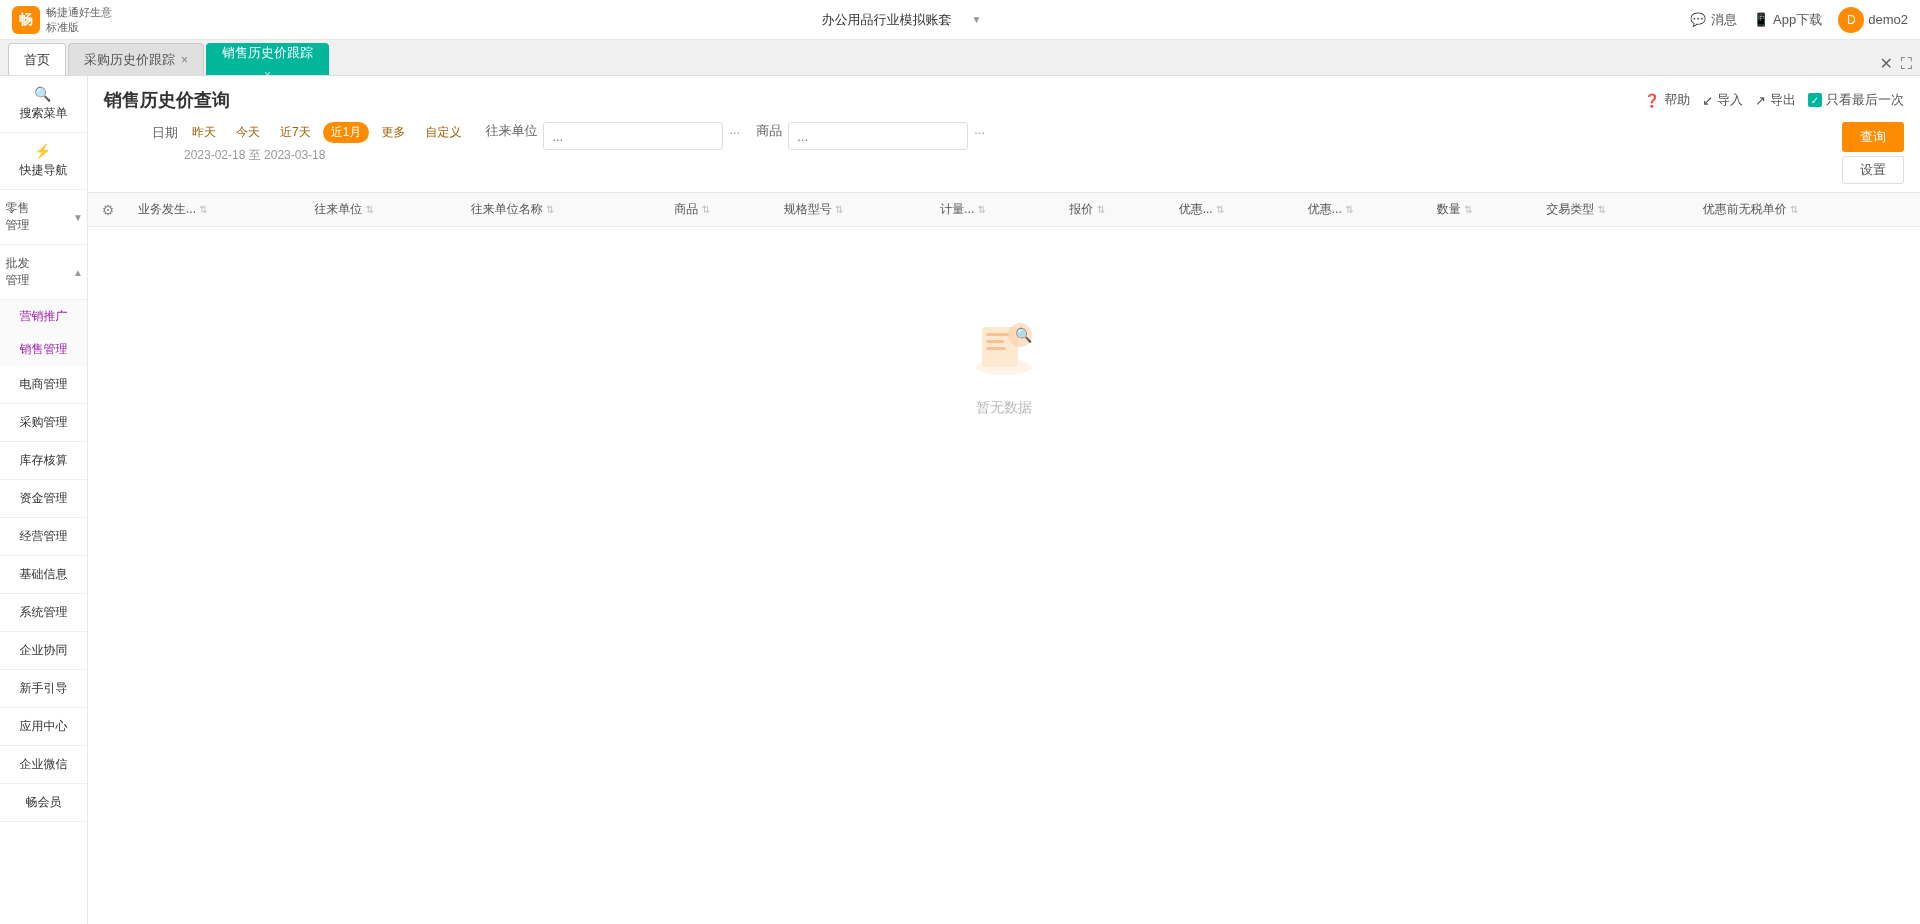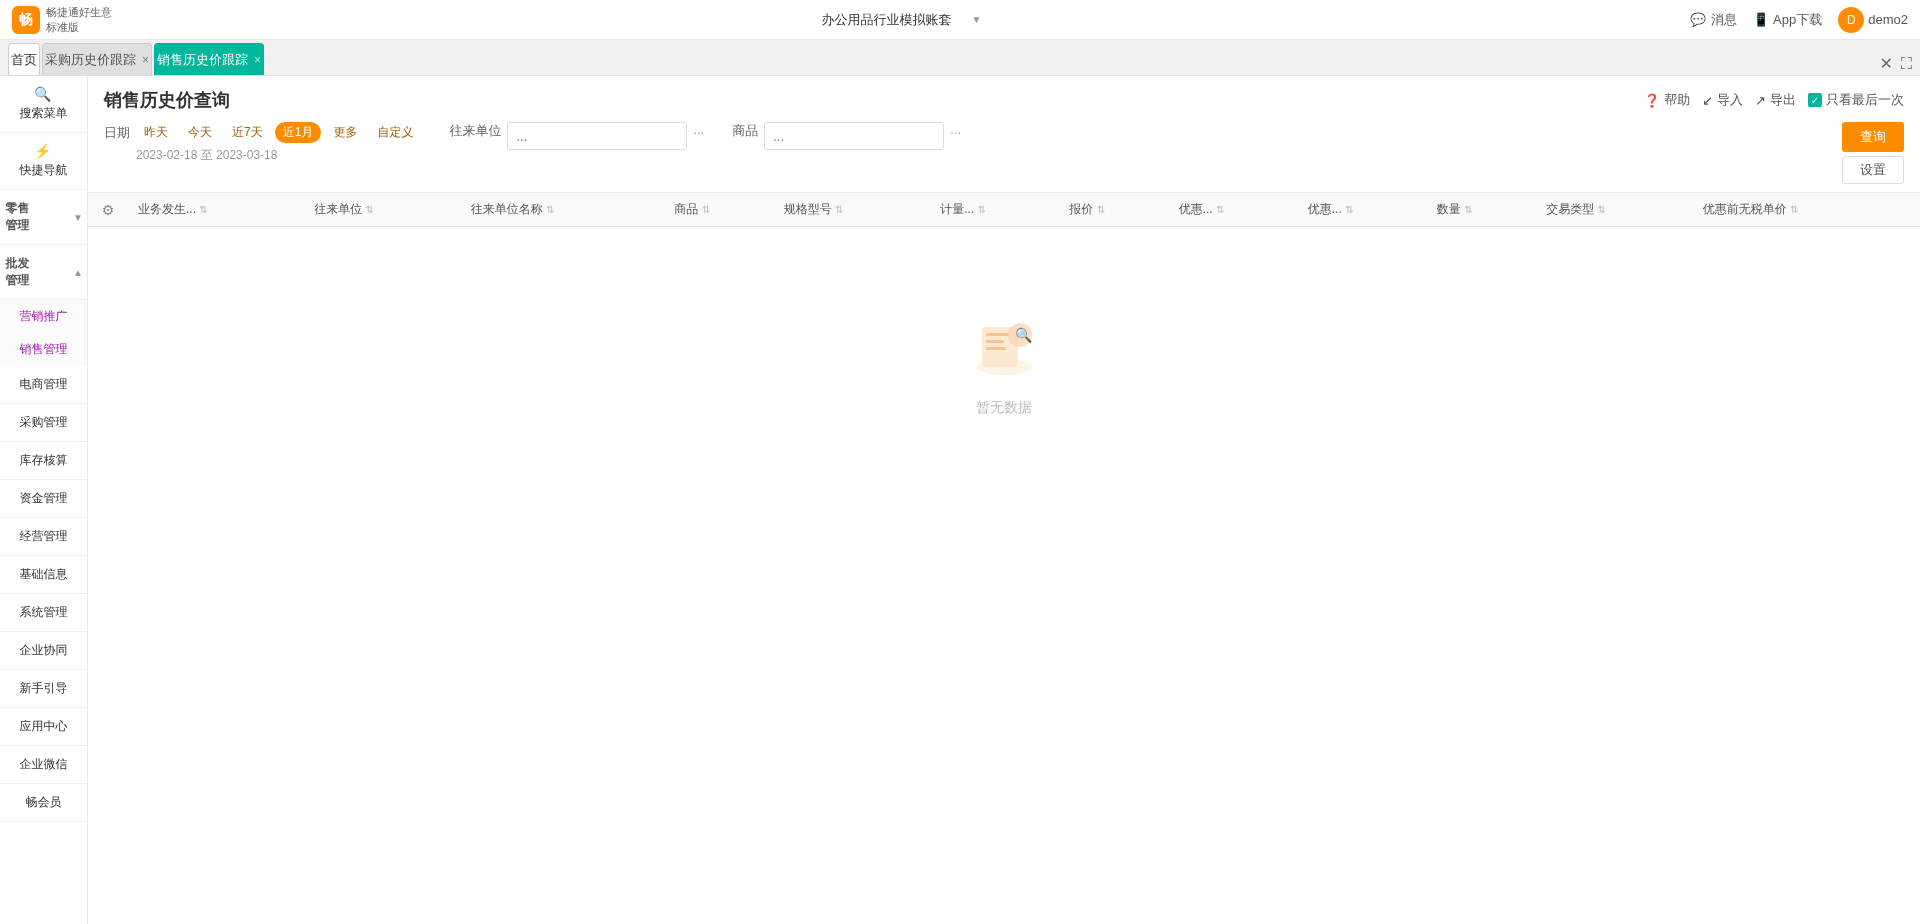--- a/index.html
+++ b/index.html
@@ -37,36 +37,37 @@
       height: 36px;
       background: #f0f0f0;
       display: flex;
       align-items: flex-end;
       padding: 0 8px;
       flex-shrink: 0;
       border-bottom: 1px solid #ddd;
     }
     .tab {
       height: 32px;
-      padding: 0 2px;
+      padding: 0 15px;
       display: flex; align-items: center; gap: 6px;
       cursor: pointer;
       font-size: 13px;
       border-radius: 4px 4px 0 0;
       background: #e0e0e0;
       color: #555;
       margin-right: 2px;
       border: 1px solid #ccc;
       border-bottom: none;
       position: relative;
     }
     .tab.active {
       background: #00b69b;
       color: #fff;
       border-color: #00b69b;
+      flex-direction: column;
     }
     .tab.home {
       background: #fff;
       color: #333;
       border-color: #ccc;
     }
     .tab-close { font-size: 12px; color: inherit; opacity: 0.7; }
     .tab-bar-right { margin-left: auto; display: flex; align-items: center; gap: 8px; padding-bottom: 2px; }
     .tab-bar-btn { font-size: 16px; color: #666; cursor: pointer; }
 
@@ -89,21 +90,21 @@
       font-size: 12px;
       color: #333;
       cursor: pointer;
       border-bottom: 1px solid #f0f0f0;
       display: flex; flex-direction: column; align-items: center; gap: 3px;
     }
     .sidebar-icon { font-size: 14px; color: #666; }
     .sidebar-arrow { font-size: 10px; color: #999; margin-left: 2px; }
     .sidebar-item.section-header {
       font-size: 12px;
-      font-weight: 700;
+      font-weight: 400;
       color: #555;
       flex-direction: row;
       justify-content: center;
       gap: 40px;
     }
     .sub-item {
       padding: 8px 4px;
       text-align: center;
       font-size: 12px;
       color: #a21caf;
@@ -137,21 +138,21 @@
     .checkbox-checked {
       width: 14px; height: 14px;
       background: #00b69b;
       border-radius: 2px;
       display: flex; align-items: center; justify-content: center;
       color: white; font-size: 10px;
     }
 
     
     .filter-row {
-      display: flex; align-items: flex-start; gap: 28px; flex-wrap: wrap;
+      display: flex; align-items: flex-start; gap: 16px; flex-wrap: wrap; margin-left: 48px;
     }
     .filter-group { display: flex; align-items: flex-start; gap: 6px; }
     .filter-label { color: #666; font-size: 13px; white-space: nowrap; padding-top: 2px; }
     .filter-date-group { display: flex; flex-direction: column; gap: 2px; }
     .date-pills { display: flex; align-items: center; gap: 4px; }
     .date-pill {
       padding: 2px 8px; border-radius: 12px; font-size: 12px; cursor: pointer;
       color: #a16207; background: transparent;
     }
     .date-pill.active {

